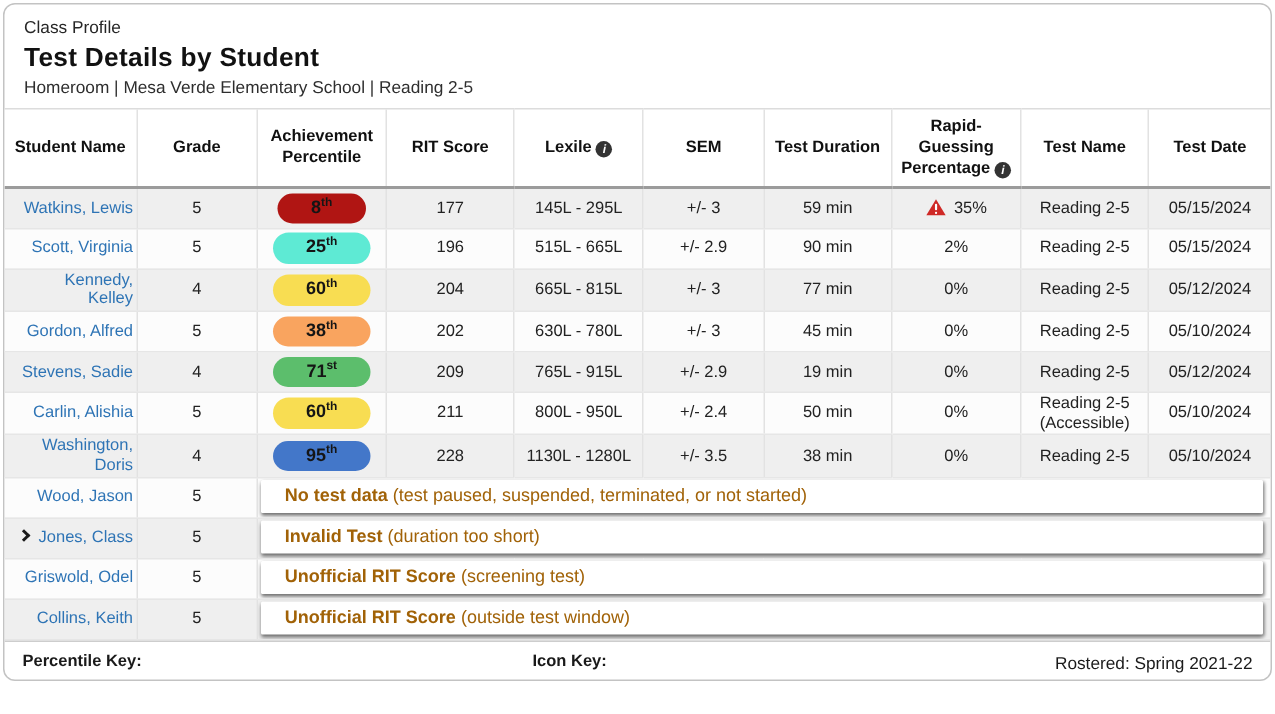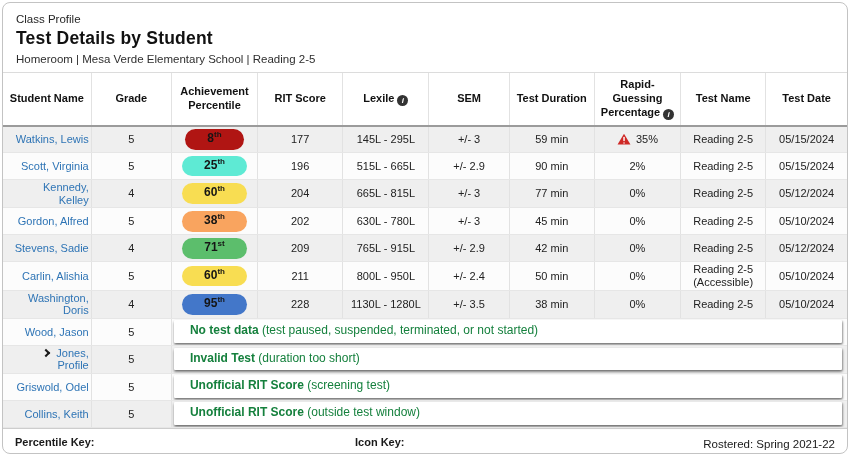--- a/index.html
+++ b/index.html
@@ -43,21 +43,21 @@
     display:inline-block; width:11px; height:11px; border-radius:50%;
     background:#333; color:#fff; font-size:8px; line-height:11px; text-align:center;
     font-style:italic; font-weight:bold; vertical-align:-1px; margin-left:3px; cursor:pointer;
   }
   
   .warn-svg { vertical-align:-2px; margin-right:5px; }
   
   .status-strip {
     background:#fff; text-align:left; margin:0 3px 1px 0; padding:4px 10px 5px 16px;
     box-shadow:0 2px 3px rgba(0,0,0,.4), 1px 1px 2px rgba(0,0,0,.25);
-    font-size:12px; color:#15803d; border-radius:1px;
+    font-size:12px; color:#a16207; border-radius:1px;
   }
   .status-strip b { font-weight:bold; }
   .chev-right {
     display:inline-block; width:6px; height:6px;
     border-top:2px solid #1a1a1a; border-right:2px solid #1a1a1a;
     transform:rotate(45deg); margin-right:7px; vertical-align:1px; cursor:pointer;
   }
   
   .footer { border-top:1px solid #cdcdcd; padding:7px 12px 5px; flex:1; position:relative; }
   .footer-row { display:flex; }
@@ -173,21 +173,21 @@
         <td>05/10/2024</td>
       </tr>
 
       <tr>
         <td class="name-cell"><span class="student-link">Stevens, Sadie</span></td>
         <td>4</td>
         <td><span class="badge" style="background-color: rgb(92, 190, 108);"><span>71</span><sup>st</sup></span></td>
         <td>209</td>
         <td>765L - 915L</td>
         <td>+/- 2.9</td>
-        <td>42 min</td>
+        <td>19 min</td>
         <td>0%</td>
         <td>Reading 2-5</td>
         <td>05/12/2024</td>
       </tr>
 
       <tr>
         <td class="name-cell"><span class="student-link">Carlin, Alishia</span></td>
         <td>5</td>
         <td><span class="badge" style="background-color: rgb(248, 221, 82);"><span>60</span><sup>th</sup></span></td>
         <td>211</td>
@@ -214,21 +214,21 @@
 
       <tr>
         <td class="name-cell"><span class="student-link">Wood, Jason</span></td>
         <td>5</td>
         <td colspan="8">
           <div class="status-strip"><b>No test data</b><span> (test paused, suspended, terminated, or not started)</span></div>
         </td>
       </tr>
 
       <tr>
-        <td class="name-cell"><span class="chev-right"></span><span class="student-link">Jones, Profile</span></td>
+        <td class="name-cell"><span class="chev-right"></span><span class="student-link">Jones, Class</span></td>
         <td>5</td>
         <td colspan="8">
           <div class="status-strip"><b>Invalid Test</b><span> (duration too short)</span></div>
         </td>
       </tr>
 
       <tr>
         <td class="name-cell"><span class="student-link">Griswold, Odel</span></td>
         <td>5</td>
         <td colspan="8">

